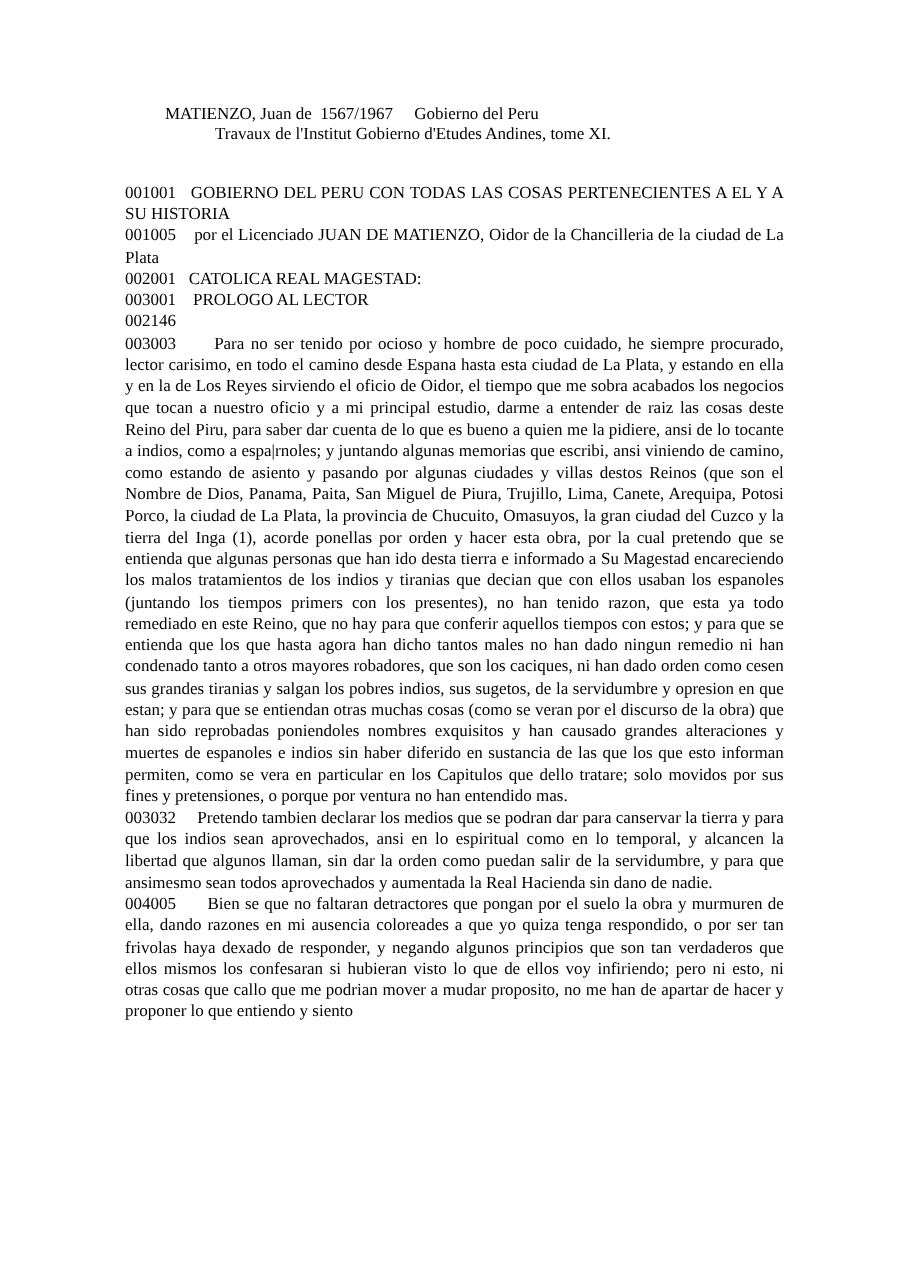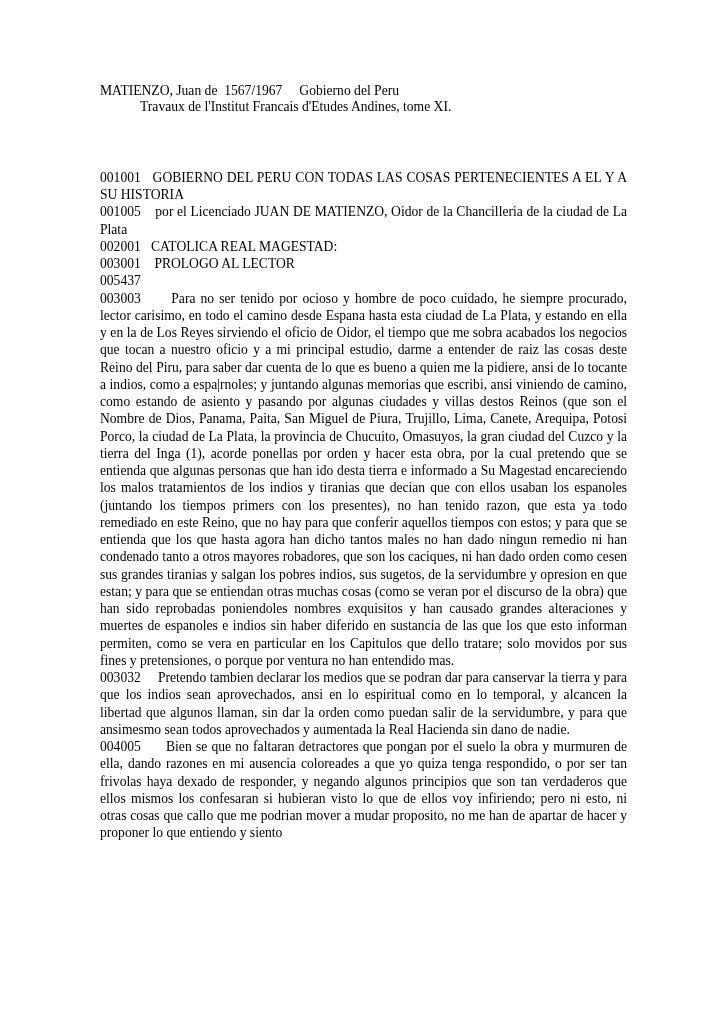--- a/index.html
+++ b/index.html
@@ -26,48 +26,49 @@
     left: 100px;
     top: 83px;
     width: 527px;
   }
   .header {
     font-size: 13.6px;
     line-height: 16.4px;
   }
   .header .line {
     white-space: pre-wrap;
+    margin-left: 32px;
   }
   .header .indent {
     padding-left: 40px;
   }
   .doc-body {
-    margin-top: 53px;
+    margin-top: 29px;
   }
   .para {
     margin: 0;
     padding: 0;
     font-size: 13.6px;
     line-height: 17.25px;
     text-align: justify;
   }
 </style>
 </head>
 <body>
 
 <div class="page">
   <div class="content">
     <div class="header">
       <div class="line">MATIENZO, Juan de  1567/1967&nbsp;&nbsp;&nbsp;&nbsp; Gobierno del Peru</div>
-      <div class="line indent">Travaux de l'Institut Francais d'Etudes Andines, tome XI.</div>
+      <div class="line indent">Travaux de l'Institut Gobierno d'Etudes Andines, tome XI.</div>
     </div>
     <div class="doc-body" id="paragraphs">
         <p class="para">001001&nbsp;&nbsp;&nbsp;GOBIERNO DEL PERU CON TODAS LAS COSAS PERTENECIENTES A EL Y A SU HISTORIA</p>
         <p class="para">001005&nbsp;&nbsp;&nbsp;&nbsp;por el Licenciado JUAN DE MATIENZO, Oidor de la Chancilleria de la ciudad de La Plata</p>
         <p class="para">002001&nbsp;&nbsp;&nbsp;CATOLICA REAL MAGESTAD:</p>
         <p class="para">003001&nbsp;&nbsp;&nbsp;&nbsp;PROLOGO AL LECTOR</p>
-        <p class="para">005437</p>
+        <p class="para">002146</p>
         <p class="para">003003&nbsp;&nbsp;&nbsp;&nbsp;&nbsp;&nbsp;Para no ser tenido por ocioso y hombre de poco cuidado, he siempre procurado, lector carisimo, en todo el camino desde Espana hasta esta ciudad de La Plata, y estando en ella y en la de Los Reyes sirviendo el oficio de Oidor, el tiempo que me sobra acabados los negocios que tocan a nuestro oficio y a mi principal estudio, darme a entender de raiz las cosas deste Reino del Piru, para saber dar cuenta de lo que es bueno a quien me la pidiere, ansi de lo tocante a indios, como a espa|rnoles; y juntando algunas memorias que escribi, ansi viniendo de camino, como estando de asiento y pasando por algunas ciudades y villas destos Reinos (que son el Nombre de Dios, Panama, Paita, San Miguel de Piura, Trujillo, Lima, Canete, Arequipa, Potosi Porco, la ciudad de La Plata, la provincia de Chucuito, Omasuyos, la gran ciudad del Cuzco y la tierra del Inga (1), acorde ponellas por orden y hacer esta obra, por la cual pretendo que se entienda que algunas personas que han ido desta tierra e informado a Su Magestad encareciendo los malos tratamientos de los indios y tiranias que decian que con ellos usaban los espanoles (juntando los tiempos primers con los presentes), no han tenido razon, que esta ya todo remediado en este Reino, que no hay para que conferir aquellos tiempos con estos; y para que se entienda que los que hasta agora han dicho tantos males no han dado ningun remedio ni han condenado tanto a otros mayores robadores, que son los caciques, ni han dado orden como cesen sus grandes tiranias y salgan los pobres indios, sus sugetos, de la servidumbre y opresion en que estan; y para que se entiendan otras muchas cosas (como se veran por el discurso de la obra) que han sido reprobadas poniendoles nombres exquisitos y han causado grandes alteraciones y muertes de espanoles e indios sin haber diferido en sustancia de las que los que esto informan permiten, como se vera en particular en los Capitulos que dello tratare; solo movidos por sus fines y pretensiones, o porque por ventura no han entendido mas.</p>
         <p class="para">003032&nbsp;&nbsp;&nbsp;&nbsp;&nbsp;Pretendo tambien declarar los medios que se podran dar para canservar la tierra y para que los indios sean aprovechados, ansi en lo espiritual como en lo temporal, y alcancen la libertad que algunos llaman, sin dar la orden como puedan salir de la servidumbre, y para que ansimesmo sean todos aprovechados y aumentada la Real Hacienda sin dano de nadie.</p>
         <p class="para">004005&nbsp;&nbsp;&nbsp;&nbsp;&nbsp;&nbsp;Bien se que no faltaran detractores que pongan por el suelo la obra y murmuren de ella, dando razones en mi ausencia coloreades a que yo quiza tenga respondido, o por ser tan frivolas haya dexado de responder, y negando algunos principios que son tan verdaderos que ellos mismos los confesaran si hubieran visto lo que de ellos voy infiriendo; pero ni esto, ni otras cosas que callo que me podrian mover a mudar proposito, no me han de apartar de hacer y proponer lo que entiendo y siento</p>
       </div>
   </div>
 </div>
 
 </body></html>

